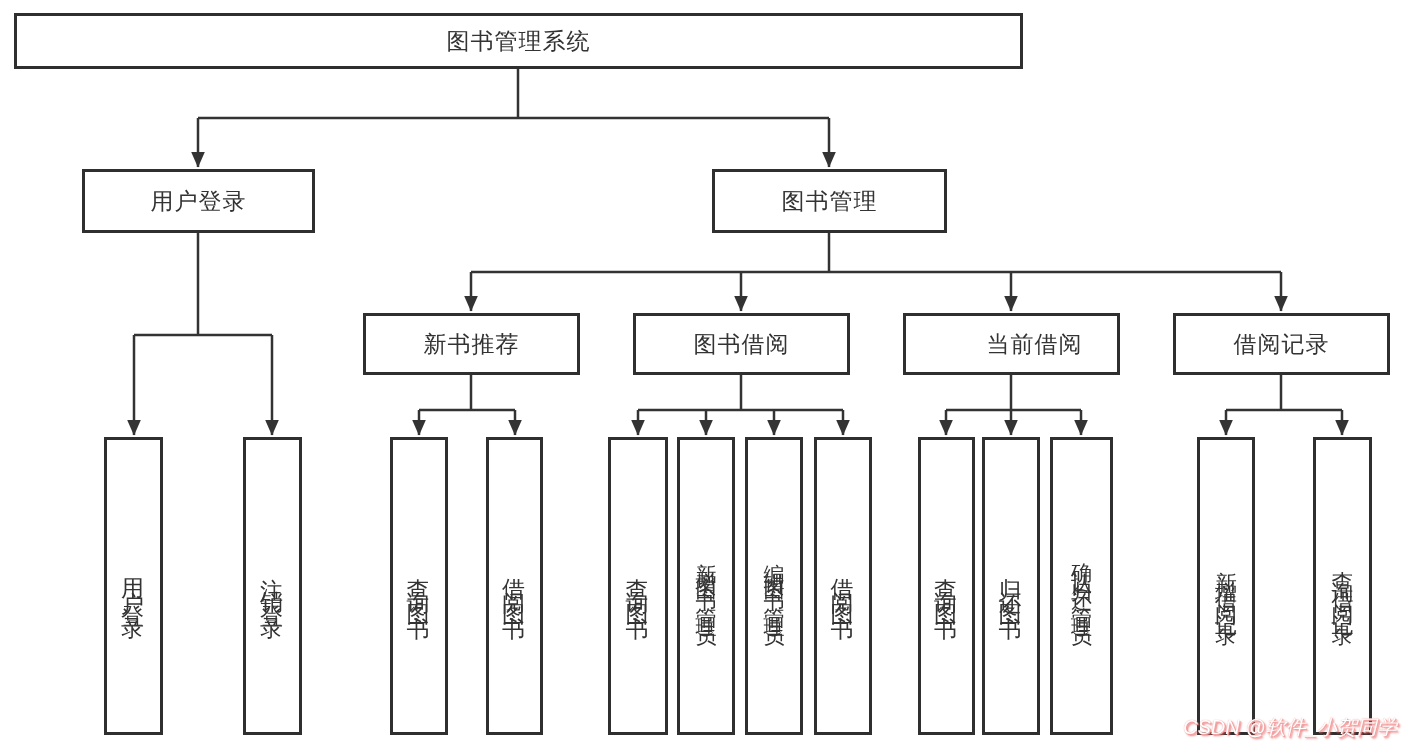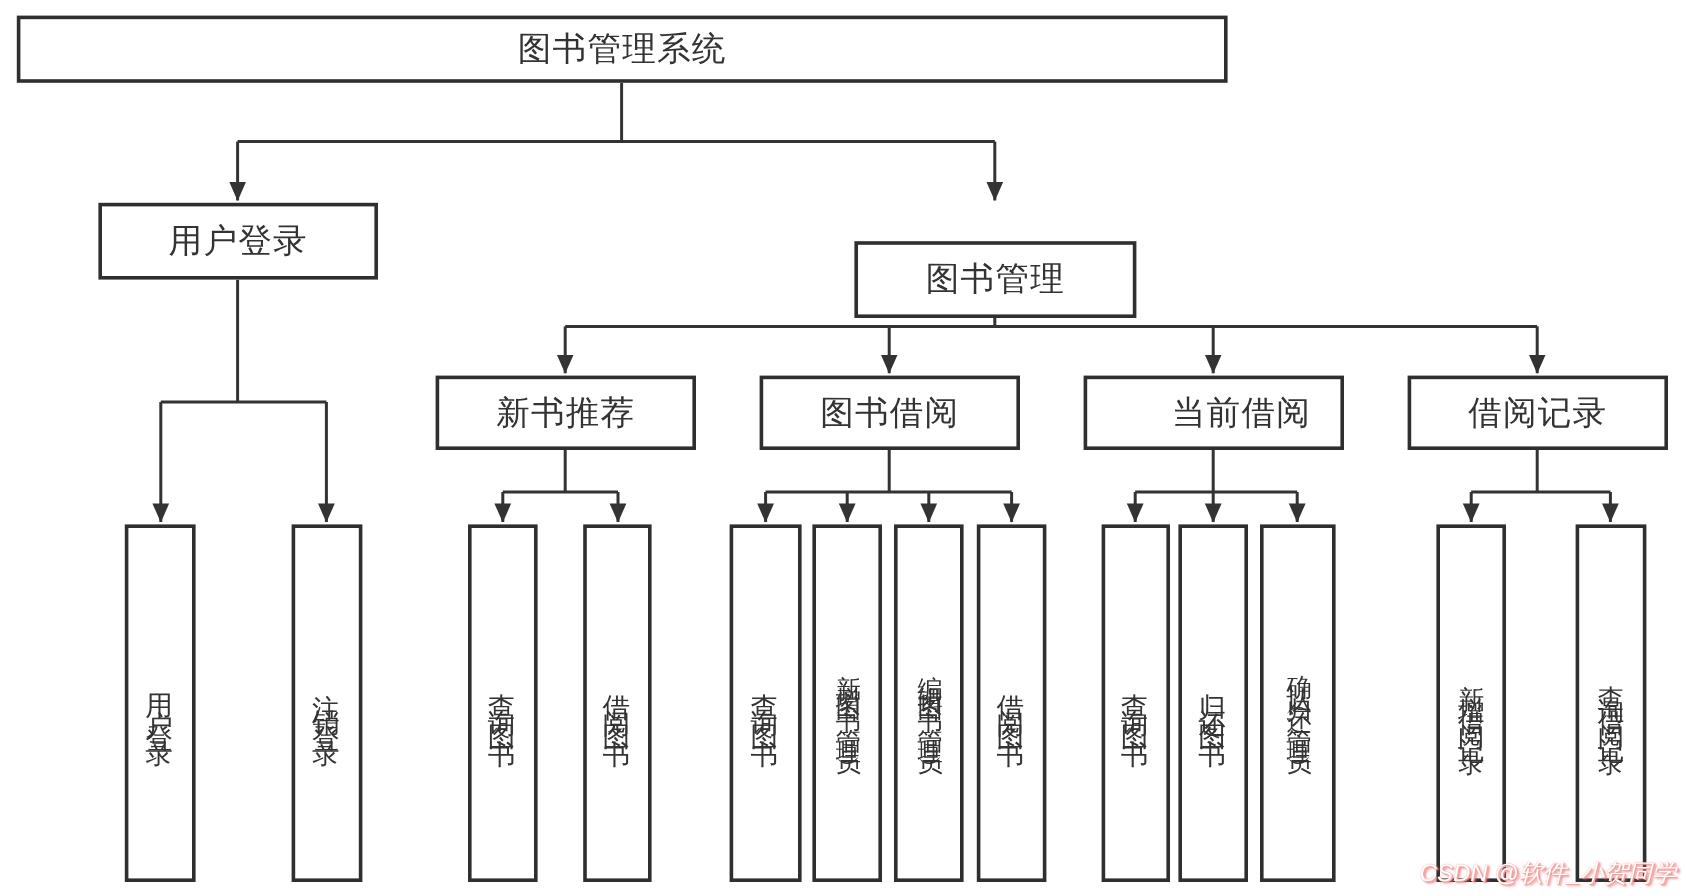--- a/index.html
+++ b/index.html
@@ -10,32 +10,32 @@
     font-family:"Liberation Sans","DejaVu Sans",sans-serif;
     overflow:hidden;
   }
   #connectors{position:absolute;left:0;top:0;width:1405px;height:747px;}
   .box{
     position:absolute;box-sizing:border-box;
     border:3px solid #2f2f2f;background:#ffffff;
     display:flex;align-items:center;justify-content:center;
     color:#333333;
   }
-  .hbox span{font-size:28px;letter-spacing:1px;white-space:nowrap;}
+  .hbox span{font-size:23px;letter-spacing:1px;white-space:nowrap;}
   .vbox span{
     writing-mode:vertical-rl;text-orientation:mixed;
     white-space:nowrap;color:#333333;
   }
   .sp4 span{font-size:23px;letter-spacing:13px;}
   .sp6 span{font-size:22px;letter-spacing:11px;}
   .sp9 span{font-size:21px;letter-spacing:9px;}
   
   #n-root{left:14px;top:13px;width:1009px;height:56px;}
   #n-userlogin{left:82px;top:169px;width:233px;height:64px;}
-  #n-bookmgmt{left:712px;top:169px;width:235px;height:64px;margin-top:32px;}
+  #n-bookmgmt{left:712px;top:169px;width:235px;height:64px;}
   #n-newbook{left:363px;top:313px;width:217px;height:62px;}
   #n-borrow{left:633px;top:313px;width:217px;height:62px;}
   #n-current{left:903px;top:313px;width:217px;height:62px;padding-left:46px;}
   #n-records{left:1173px;top:313px;width:217px;height:62px;align-items:center;}
   .leaf{top:437px;height:298px;}
   #l1{left:104px;width:59px;} #l2{left:243px;width:59px;}
   #l3{left:390px;width:58px;} #l4{left:486px;width:57px;}
   #l5{left:608px;width:60px;} #l6{left:677px;width:58px;}
   #l7{left:745px;width:58px;} #l8{left:814px;width:58px;}
   #l9{left:918px;width:57px;} #l10{left:982px;width:58px;}

